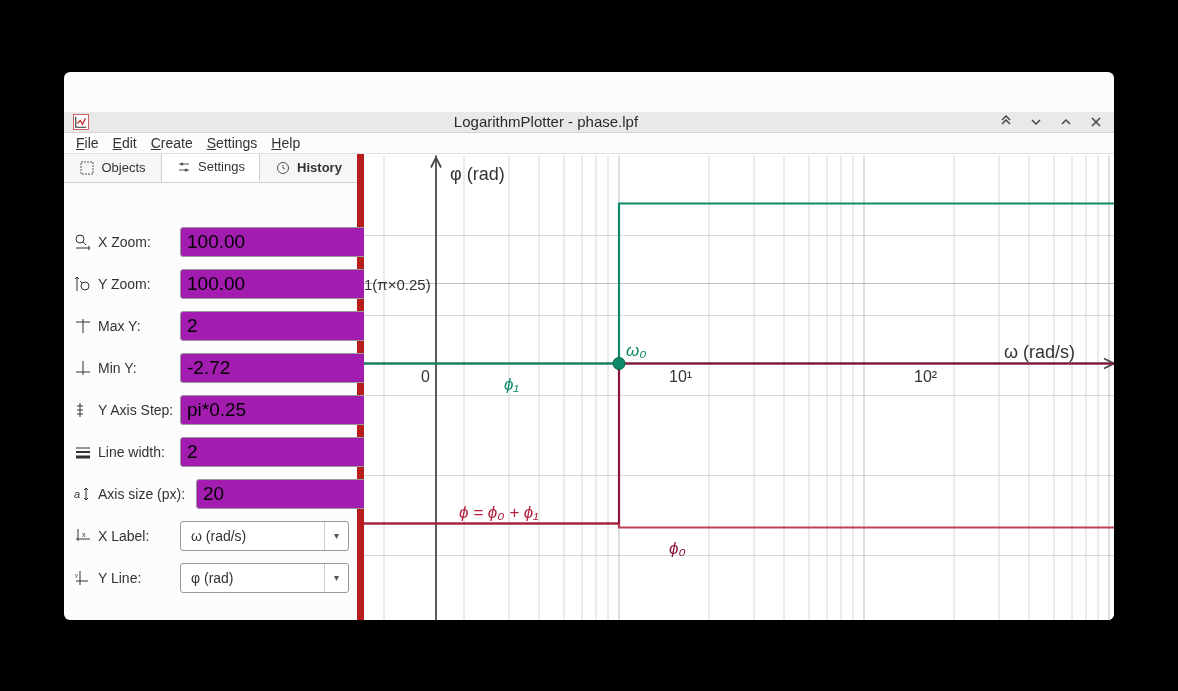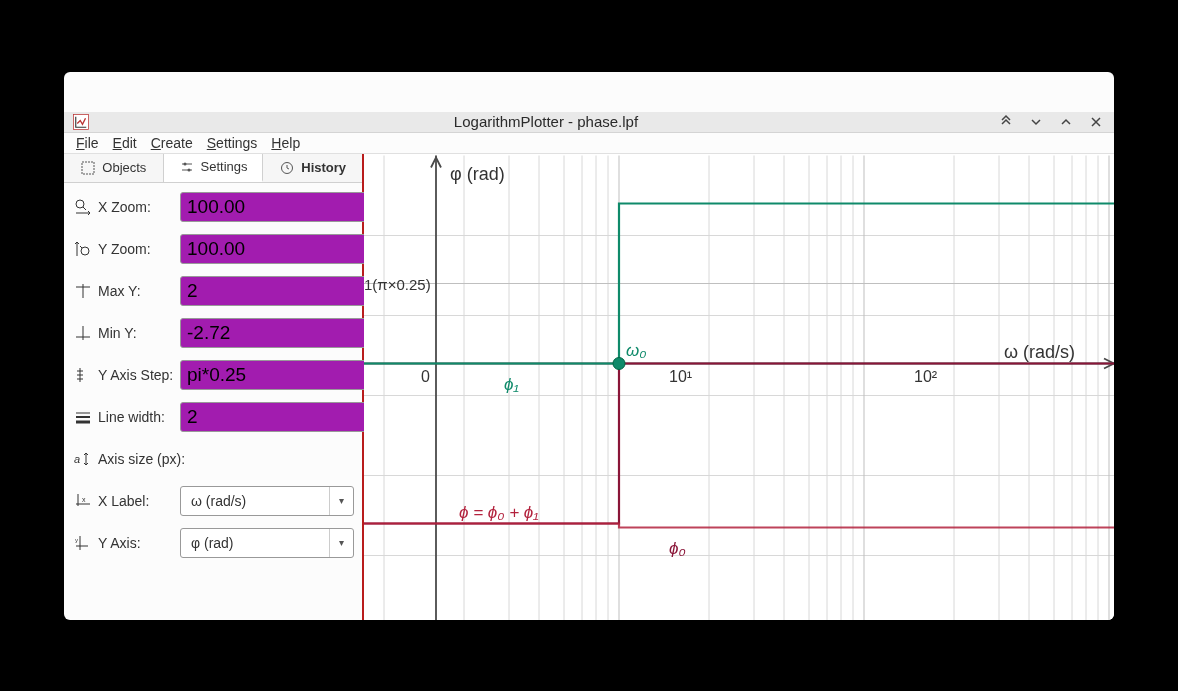--- a/index.html
+++ b/index.html
@@ -34,21 +34,21 @@
   margin-top: 40px;
 }
 .app-icon { width:18px; height:18px; margin-right:6px; }
 .title { flex:1; text-align:center; font-size:15px; color:#2a2a2a; }
 .winbtns { display:flex; gap:10px; }
 .winbtn { width:20px; height:20px; display:flex; align-items:center; justify-content:center; color:#444; }
 .menubar { height:26px; display:flex; align-items:center; gap:2px; padding:0 6px; border-bottom:1px solid #e0e0e0; font-size:14px; }
 .menuitem { padding:2px 6px; color:#333; }
 .menuitem u { text-decoration: underline; }
 .content { flex:1; display:flex; }
-.sidebar { width:300px; border-right:2px solid #b91c1c; display:flex; flex-direction:column; }
+.sidebar { width:300px; border-right:7px solid #b91c1c; display:flex; flex-direction:column;gap:35px; }
 .tabs { display:flex; border-bottom:1px solid #d0d0d0; }
 .tab { flex:1; height:28px; display:flex; align-items:center; justify-content:center; gap:6px; font-size:13px; border-right:1px solid #d0d0d0; background:#f6f6f6; }
 .tab:last-child { border-right:none;font-weight:bold; }
 .tab.active { background:#fff; border-bottom:2px solid #fff; margin-bottom:-1px; }
 .tab-icon { width:16px; height:16px; display:flex; align-items:center; justify-content:center; color:#555; }
 .settings-list { padding:6px 4px; display:flex; flex-direction:column; gap:6px; }
 .setrow { display:flex; align-items:center; gap:4px; height:36px; padding:0 4px; }
 .seticon { width:22px; height:22px; display:flex; align-items:center; justify-content:center; color:#333; flex-shrink:0; }
 .setlabel { width:78px; font-size:14px; color:#333; flex-shrink:0; }
 .setlabel.wide { width:94px; }
@@ -207,20 +207,21 @@
           <input class="setinput" value="2" style="">
         </div>
         <div class="setrow">
           <div class="seticon">
               <svg width="20" height="18" viewBox="0 0 20 18">
                 <text x="1" y="13" font-size="11" font-style="italic" fill="#333">a</text>
                 <path d="M13 3 L13 15 M11 5 L13 3 L15 5 M11 13 L13 15 L15 13" stroke="#333" fill="none"></path>
               </svg>
             </div>
           <div class="setlabel wide">Axis size (px):</div>
+          <input class="setinput" value="20" style="">
         </div>
         <div class="setrow">
           <div class="seticon">
               <svg width="18" height="18" viewBox="0 0 18 18">
                 <line x1="4" y1="2" x2="4" y2="14" stroke="#333"></line>
                 <line x1="2" y1="12" x2="16" y2="12" stroke="#333"></line>
                 <text x="8" y="10" font-size="7" fill="#333">x</text>
               </svg>
             </div>
           <div class="setlabel">X Label:</div>
@@ -230,21 +231,21 @@
           </div>
         </div>
         <div class="setrow">
           <div class="seticon">
               <svg width="18" height="18" viewBox="0 0 18 18">
                 <line x1="6" y1="2" x2="6" y2="16" stroke="#333"></line>
                 <line x1="2" y1="12" x2="14" y2="12" stroke="#333"></line>
                 <text x="1" y="8" font-size="6" fill="#333">y</text>
               </svg>
             </div>
-          <div class="setlabel">Y Axis:</div>
+          <div class="setlabel">Y Line:</div>
           <div class="setselect">
             <div class="val">φ (rad)</div>
             <div class="caret">▾</div>
           </div>
         </div>
       </div>
     </div>
 
     <div class="plotarea">
       <svg viewBox="0 0 750 488">

